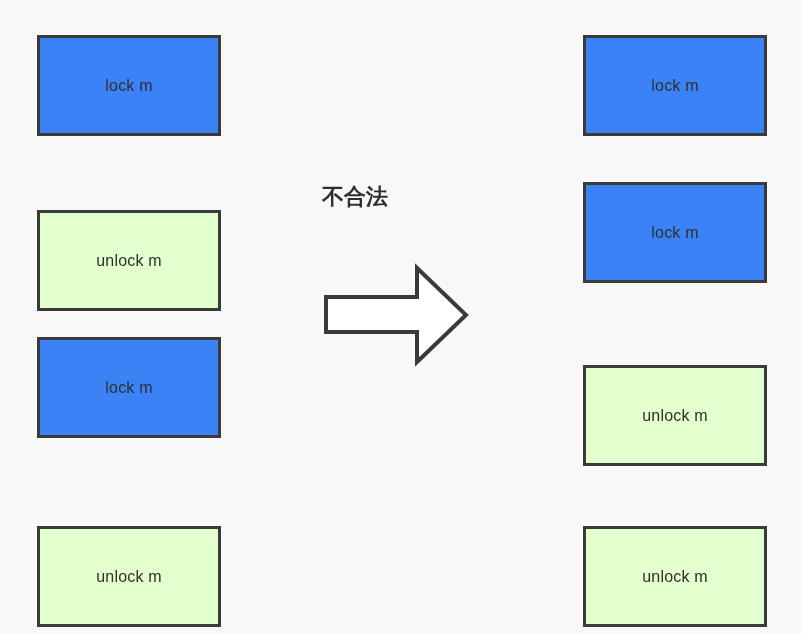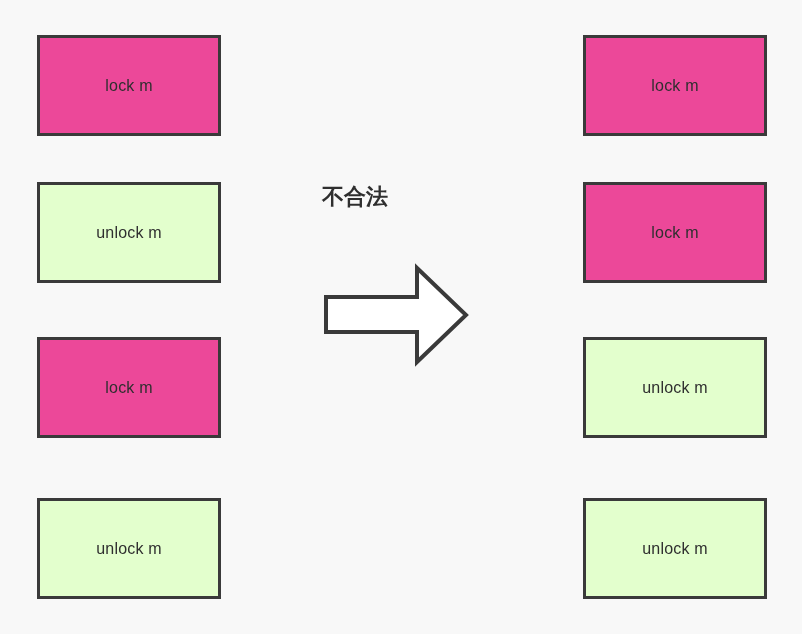--- a/index.html
+++ b/index.html
@@ -28,24 +28,25 @@
     display: flex;
     align-items: center;
     justify-content: center;
     font-size: 16px;
     color: #2f2f2f;
     font-family: "Liberation Sans", "DejaVu Sans", sans-serif;
     letter-spacing: 0.2px;
     line-height: 1;
   }
   .op-box.lock {
-    background: #ec4899;
+    background: #3b82f6;
   }
   .op-box.unlock {
     background: #e3ffcd;
+    margin-top: 28px;
   }
   .op-label {
     pointer-events: none;
   }
   
   .col-left  { left: 37px; }
   .col-right { left: 583px; }
   
   .row-0 { top: 35px; }
   .row-1 { top: 182px; }

